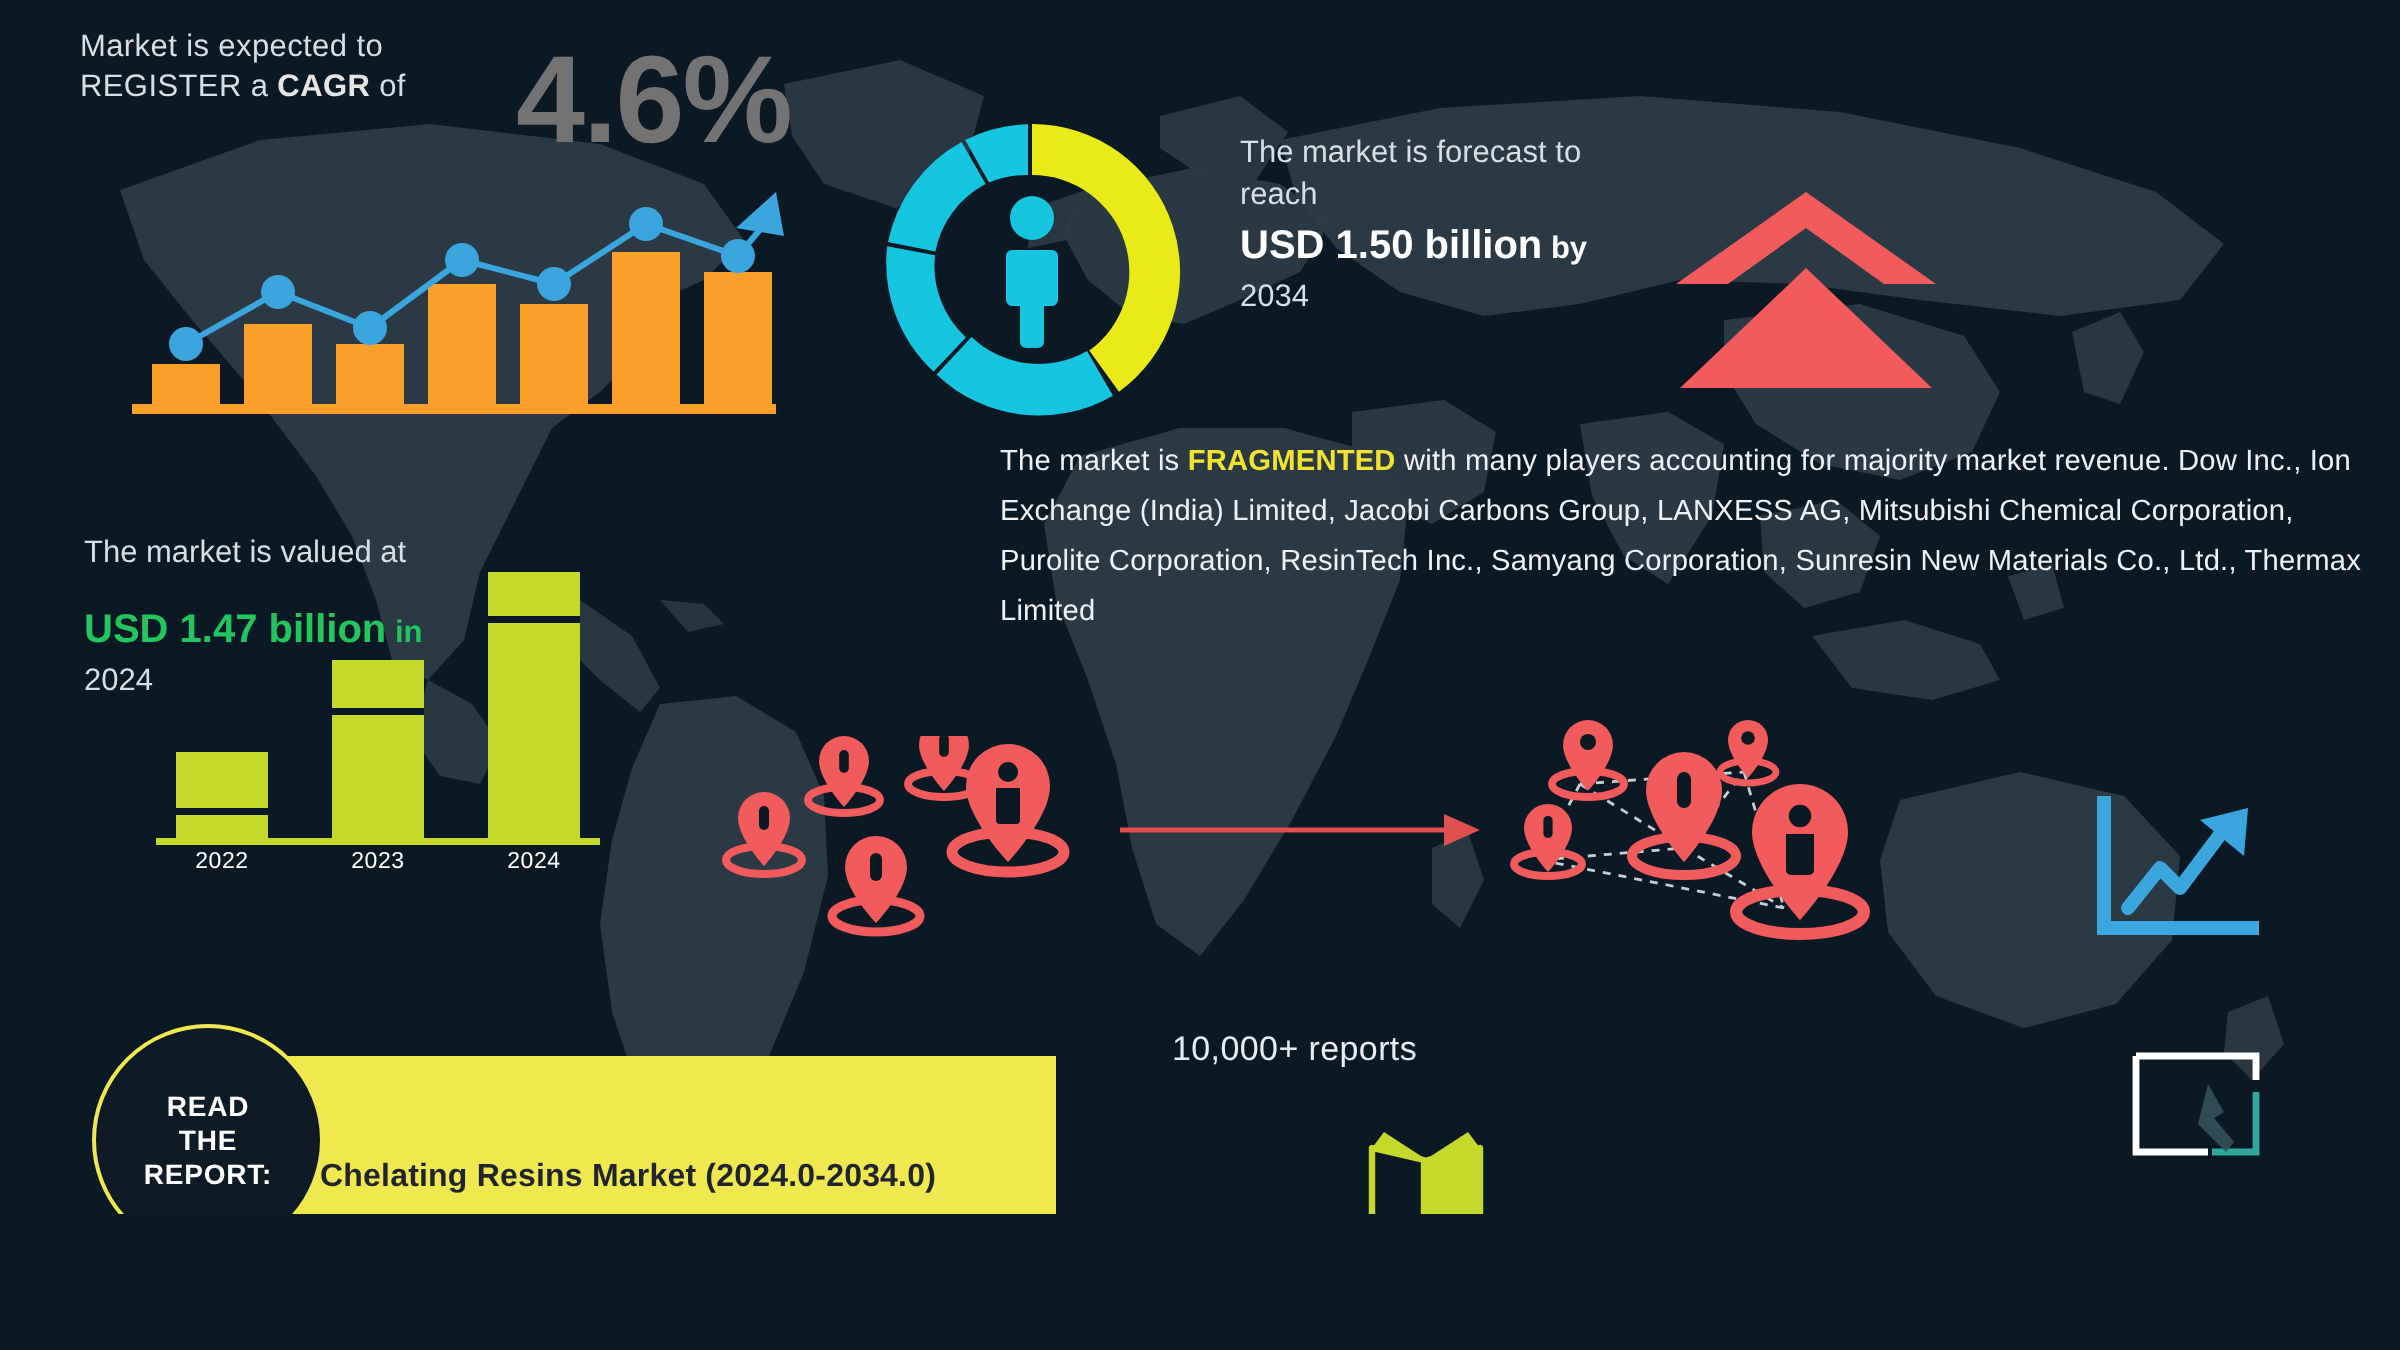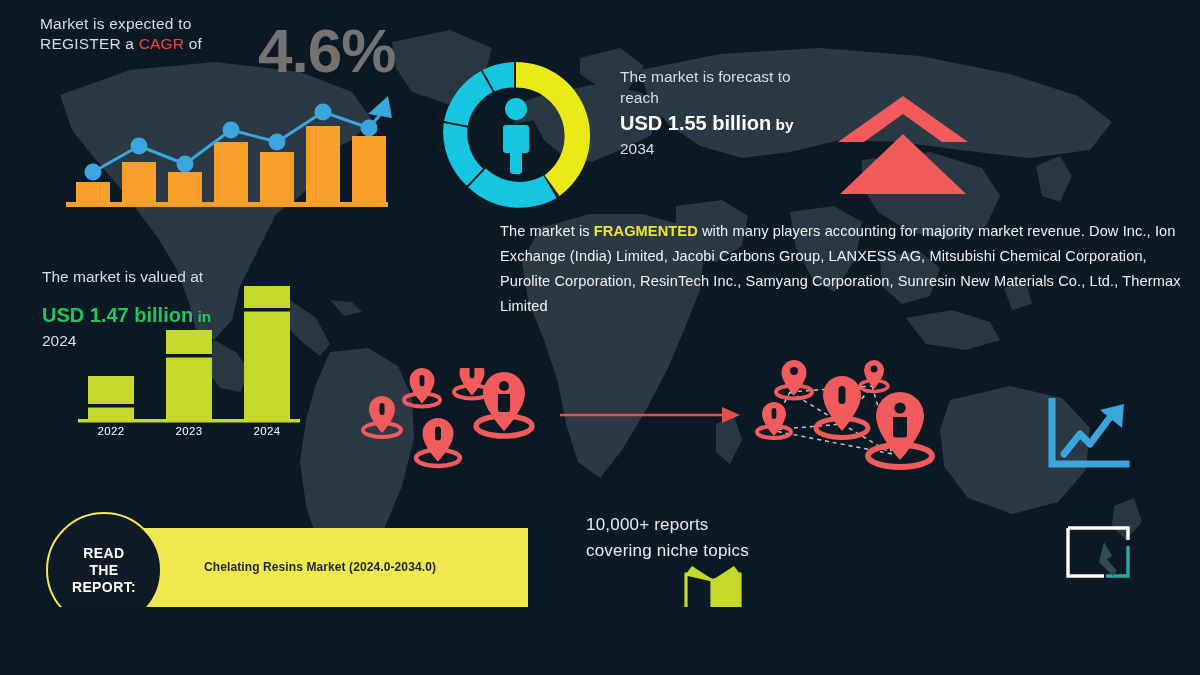--- a/index.html
+++ b/index.html
@@ -26,21 +26,21 @@
     pointer-events:none;
   }
   
   .abs { position:absolute; }
 
   
   #cagr-block { left:40px; top:14px; width:420px; }
   .lead-line {
     font-size:15.5px; line-height:20px; color:#d7dee4; letter-spacing:.2px;
   }
-  .lead-line .bold { font-weight:normal; color:#ef4444;margin-top:15px; }
+  .lead-line .bold { font-weight:bold; color:#e5e5e5;margin-top:15px; }
   #cagr-value {
     position:absolute; left:218px; top:6px;
     font-size:62px; line-height:62px; font-weight:bold; color:#737373;
     letter-spacing:-1px;
   }
 
   
   #orange-chart { left:62px; top:84px; width:330px; height:128px; }
 
   
@@ -82,22 +82,22 @@
   }
 
   
   #pins-left  { left:352px; top:368px; width:190px; height:110px; }
   #pins-right { left:752px; top:358px; width:200px; height:122px; }
   #mid-arrow  { left:560px; top:402px; width:180px; height:26px; }
 
   
   #banner { left:122px; top:528px; width:406px; height:84px; background:#f0e84f; }
   #banner-text {
-    position:absolute; left:160px; top:560px; width:360px;
-    font-size:12px; font-weight:bold; color:#1f2430; letter-spacing:.1px;margin-left:44px;
+    position:absolute; left:160px; top:580px; width:360px;
+    font-size:16px; font-weight:bold; color:#1f2430; letter-spacing:.1px;
   }
   #read-circle {
     left:46px; top:512px; width:116px; height:116px;
     border-radius:50%;
     background:#0e1b27; border:2.5px solid #f0e84f;
     display:flex; align-items:center; justify-content:center;
   }
   #read-circle .rtxt {
     font-size:14px; font-weight:bold; color:#ffffff;
     text-align:center; line-height:17px; letter-spacing:.4px;
@@ -231,21 +231,21 @@
     <g fill="#16c6e0">
       <circle cx="84" cy="57" r="11"></circle>
       <path d="M74 73 h20 a3 3 0 0 1 3 3 v22 a3 3 0 0 1 -3 3 h-4 v18 a3 3 0 0 1 -3 3 h-6
                a3 3 0 0 1 -3 -3 v-18 h-4 a3 3 0 0 1 -3 -3 v-22 a3 3 0 0 1 3 -3 Z"></path>
     </g>
   </svg>
 
   <div class="abs" id="forecast-block">
     <div class="small">The market is forecast to</div>
     <div class="small">reach</div>
-    <div class="big"><span>USD 1.55 billion</span><span class="sfx"> by</span></div>
+    <div class="big"><span>USD 1.50 billion</span><span class="sfx"> by</span></div>
     <div class="year">2034</div>
   </div>
 
   <svg class="abs" id="red-arrows" viewBox="0 0 130 100">
     <polygon points="65,0 130,46 104,46 65,18 26,46 0,46" fill="#f15b5b"></polygon>
     <polygon points="65,38 128,98 2,98" fill="#f15b5b"></polygon>
   </svg>
 
   <div class="abs" id="fragmented"><span>The market is </span><span class="hl">FRAGMENTED</span><span> with many players accounting for majority market revenue. Dow Inc., Ion Exchange (India) Limited, Jacobi Carbons Group, LANXESS AG, Mitsubishi Chemical Corporation, Purolite Corporation, ResinTech Inc., Samyang Corporation, Sunresin New Materials Co., Ltd., Thermax Limited</span></div>
 
@@ -343,21 +343,20 @@
   <div class="abs" id="read-circle">
     <div class="rtxt">
       <span>READ</span><br>
       <span>THE</span><br>
       <span>REPORT:</span>
     </div>
   </div>
 
   <div class="abs" id="reports-block">
     <div class="rline">10,000+ reports</div>
-    <div class="rline">covering niche topics</div>
   </div>
   <svg class="abs" id="book-icon" viewBox="0 0 70 58">
     <path d="M34 14 L8 8 L8 54 L34 58 Z" fill="none" stroke="#c5d92d" stroke-width="3.2" stroke-linejoin="round"></path>
     <path d="M36 14 L62 8 L62 54 L36 58 Z" fill="#c5d92d" stroke="#c5d92d" stroke-width="3.2" stroke-linejoin="round"></path>
     <path d="M34 13 L14 0 L8 8 L34 14 Z" fill="#c5d92d"></path>
     <path d="M36 13 L56 0 L62 8 L36 14 Z" fill="#c5d92d"></path>
   </svg>
 
   <svg class="abs" id="growth-icon" viewBox="0 0 84 72">
     <path d="M6 2 L6 66 L80 66" fill="none" stroke="#3aa6dd" stroke-width="7" stroke-linecap="square"></path>

